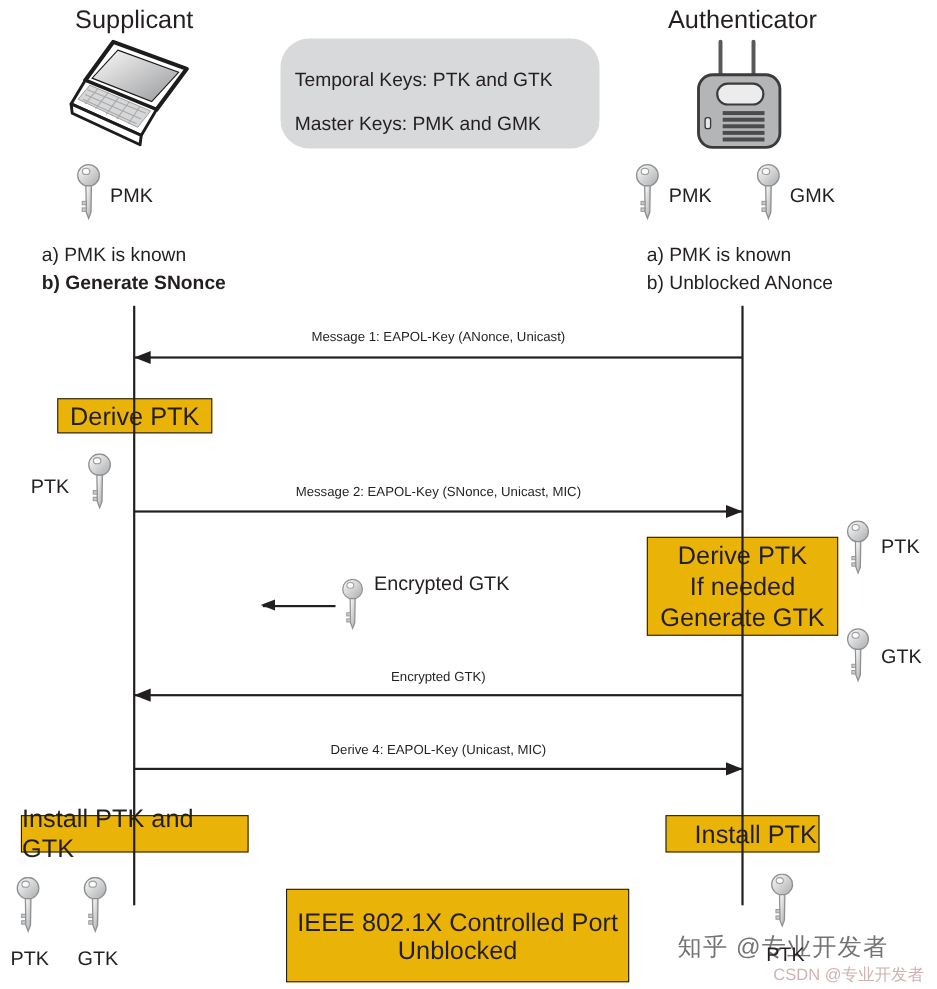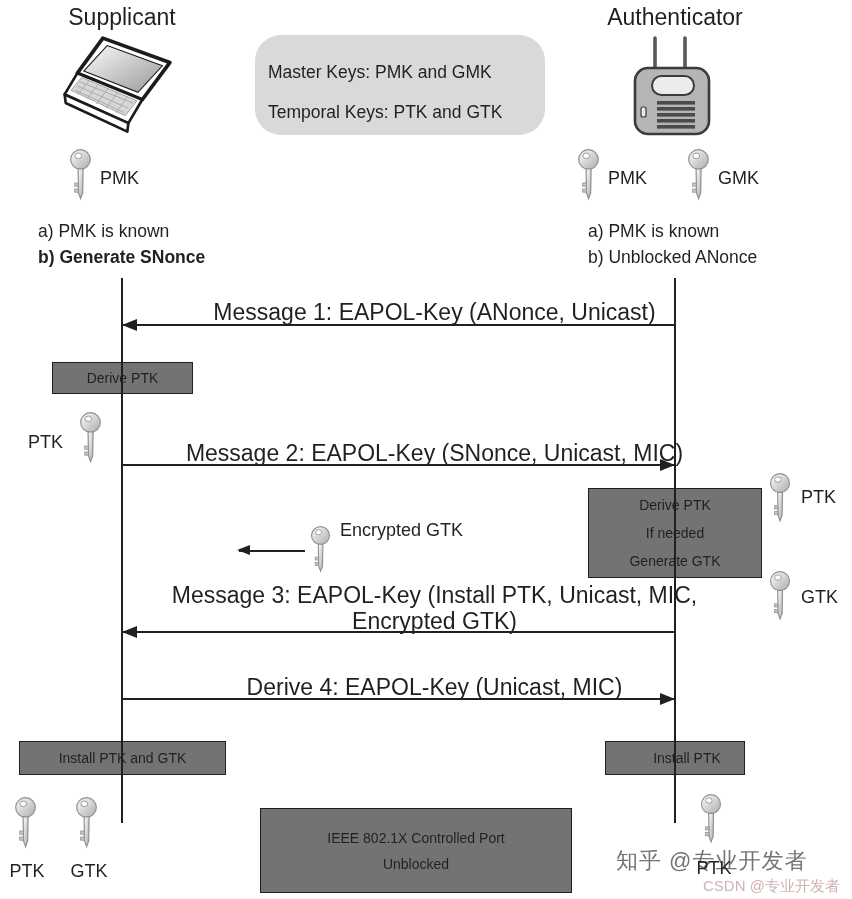--- a/index.html
+++ b/index.html
@@ -13,29 +13,29 @@
   .title { font-size:23px; }
   .ctr { text-align:center; }
   .lifeline { position:absolute; width:1.6px; background:#231f20; z-index:3; }
   .hline { position:absolute; height:1.7px; background:#231f20; z-index:3; }
   .head-left { position:absolute; width:0; height:0; z-index:3;
     border-top:6px solid transparent; border-bottom:6px solid transparent;
     border-right:15px solid #231f20; }
   .head-right { position:absolute; width:0; height:0; z-index:3;
     border-top:6px solid transparent; border-bottom:6px solid transparent;
     border-left:15px solid #231f20; }
-  .pbox { position:absolute; background:#737373; border:1.6px solid #231f20;
+  .pbox { position:absolute; background:#eab308; border:1.6px solid #231f20;
     z-index:2; display:flex; align-items:center; justify-content:center;
-    font-size:14px; }
+    font-size:23px; }
   .pbox-multi { flex-direction:column; justify-content:center; }
   .legend { position:absolute; left:255px; top:35px; width:290px; height:100px;
     background:#d8d9db; border-radius:26px; padding:17px 0 0 13px; z-index:1; }
   .legend .t { line-height:40px; }
   .msg-label { position:absolute; left:122px; width:553px; text-align:center;
-    font-size:23px; white-space:nowrap; z-index:2;margin-left:36px; }
+    font-size:12px; white-space:nowrap; z-index:2; }
   .key-icon { position:absolute; z-index:2; }
   .key-label { position:absolute; font-size:18px; white-space:nowrap; z-index:4; }
   .wm-zhihu { position:absolute; left:616px; top:846px; font-size:22px;
     color:#737373; letter-spacing:1px; z-index:1; white-space:nowrap; }
   .wm-csdn { position:absolute; left:703px; top:877px; font-size:15px;
     color:#d0b2b3; z-index:1; white-space:nowrap; }
   svg { display:block; }
 </style>
 </head>
 <body>
@@ -71,22 +71,22 @@
       <rect x="35" y="69" width="38" height="3.6" fill="#4a4b4d"></rect>
       <rect x="35" y="75" width="38" height="3.6" fill="#4a4b4d"></rect>
       <rect x="35" y="81" width="38" height="3.6" fill="#4a4b4d"></rect>
       <rect x="35" y="87" width="38" height="3.6" fill="#4a4b4d"></rect>
       <rect x="35" y="93" width="38" height="3.6" fill="#4a4b4d"></rect>
       <rect x="19" y="75" width="5" height="10" rx="2" fill="#e8e8e8" stroke="#3b3b3d" stroke-width="1.2"></rect>
     </svg>
   </div>
 
   <div class="legend">
+    <div class="t">Temporal Keys: PTK and GTK</div>
     <div class="t">Master Keys: PMK and GMK</div>
-    <div class="t">Temporal Keys: PTK and GTK</div>
   </div>
 
   <div class="key-icon" style="left:67px; top:149px; width:27px; height:58px;">
       <svg viewBox="0 0 26 58" width="100%" height="100%" preserveAspectRatio="xMidYMid meet">
         <defs>
           <linearGradient id="kg" x1="0" y1="0" x2="1" y2="1">
             <stop offset="0" stop-color="#ffffff"></stop>
             <stop offset="1" stop-color="#a9aaac"></stop>
           </linearGradient>
         </defs>
@@ -224,21 +224,20 @@
         </defs>
         <circle cx="13" cy="10.5" r="9.8" fill="url(#kg)" stroke="#8f9092" stroke-width="1.2"></circle>
         <ellipse cx="10.8" cy="6.8" rx="3.4" ry="2.8" fill="#fdfdfd" stroke="#9b9c9e" stroke-width="1"></ellipse>
         <path d="M10.6 20 h5 l-0.4 24 -2.1 5.5 -2.1 -5.5 z" fill="url(#kg)" stroke="#8f9092" stroke-width="1.2"></path>
         <rect x="7.2" y="34" width="3.6" height="3.2" fill="#c7c8ca" stroke="#8f9092" stroke-width="0.8"></rect>
         <rect x="7.2" y="40" width="3.6" height="3.2" fill="#c7c8ca" stroke="#8f9092" stroke-width="0.8"></rect>
       </svg>
     </div>
   <div class="key-label" style="left:801px; top:587px;">GTK</div>
 
-  <div class="msg-label" style="top:582px;">Message 3: EAPOL-Key (Install PTK, Unicast, MIC,</div>
   <div class="msg-label" style="top:608px;">Encrypted GTK)</div>
   <div class="hline" style="left:122px; top:631px; width:553px;"></div>
   <div class="head-left" style="left:122px; top:626px;"></div>
 
   <div class="msg-label" style="top:674px;">Derive 4: EAPOL-Key (Unicast, MIC)</div>
   <div class="hline" style="left:122px; top:698px; width:553px;"></div>
   <div class="head-right" style="left:660px; top:693px;"></div>
 
   <div class="pbox" style="left:19px; top:741px; width:207px; height:34px;">Install PTK and GTK</div>
   <div class="pbox" style="left:605px; top:741px; width:140px; height:34px;padding-left:24px;">Install PTK</div>

